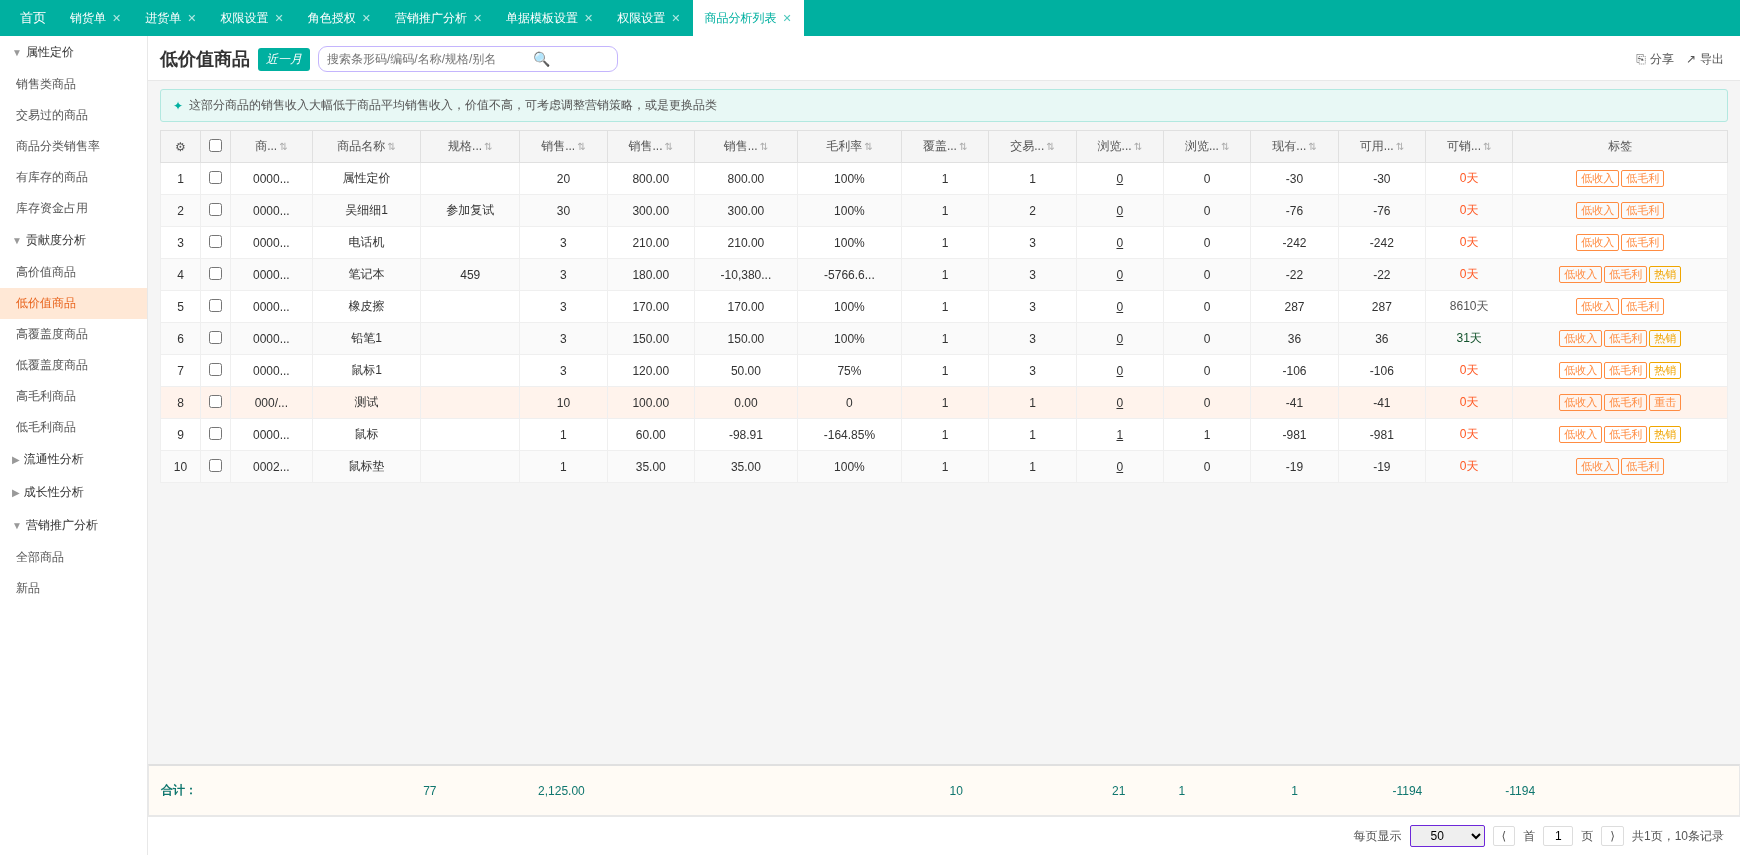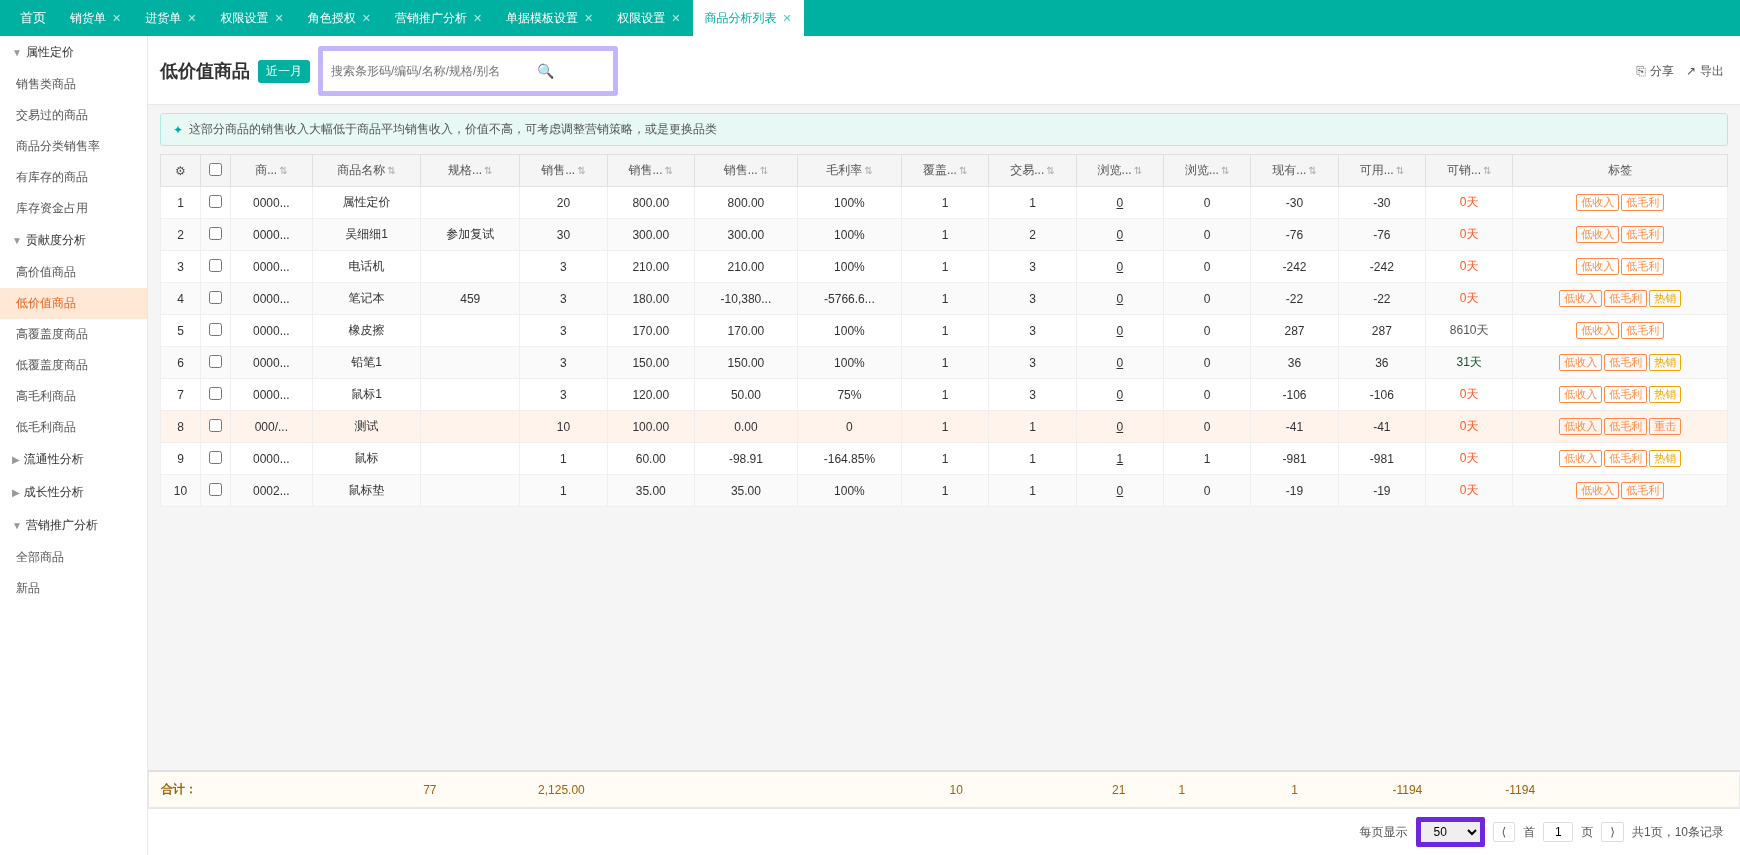--- a/index.html
+++ b/index.html
@@ -83,27 +83,28 @@
       color: #333;
     }
     .period-btn {
       background: #00b0a0;
       color: #fff;
       border: none;
       border-radius: 3px;
       padding: 3px 8px;
       font-size: 12px;
       cursor: pointer;
+      font-style: italic;
     }
     .search-box {
       display: flex;
       align-items: center;
-      border: 5px solid #c4b5fd;
-      border-radius: 3px;
-      padding: 12px 8px;
+      border: 1px solid #c4b5fd;
+      border-radius: 9px;
+      padding: 4px 8px;
       gap: 6px;
       flex: 1;
       max-width: 300px;
     }
     .search-box input {
       border: none;
       outline: none;
       font-size: 12px;
       color: #999;
       width: 200px;
@@ -184,45 +185,45 @@
     .col-check { width: 30px; }
     .sort-icon { color: #aaa; font-size: 10px; margin-left: 2px; }
 
     
     .footer-bar {
       background: #fffbf5;
       border: 1px solid #e8e8e8;
       border-top: 2px solid #e0e0e0;
       display: flex;
       align-items: center;
-      padding: 9px 12px;
-      font-size: 12px;
-      color: #a16207;
+      padding: 16px 12px;
+      font-size: 12px;
+      color: #0f766e;
     }
     .footer-bar .total-label { font-weight: bold; margin-right: 12px; width: 50px; }
     .footer-cells {
       display: flex;
       flex: 1;
     }
 
     
     .pagination {
       display: flex;
       align-items: center;
       justify-content: flex-end;
       padding: 8px 16px;
       background: #fff;
       border-top: 1px solid #e8e8e8;
       gap: 8px;
       font-size: 12px;
       color: #555;
     }
     .pagination select {
-      border: 5px solid #6d28d9;
-      padding: 2px 9px;
+      border: 1px solid #6d28d9;
+      padding: 2px 16px;
       border-radius: 2px;
     }
     .page-btn {
       border: 1px solid #ddd;
       background: #fff;
       padding: 2px 8px;
       border-radius: 2px;
       cursor: pointer;
       color: #555;
     }

